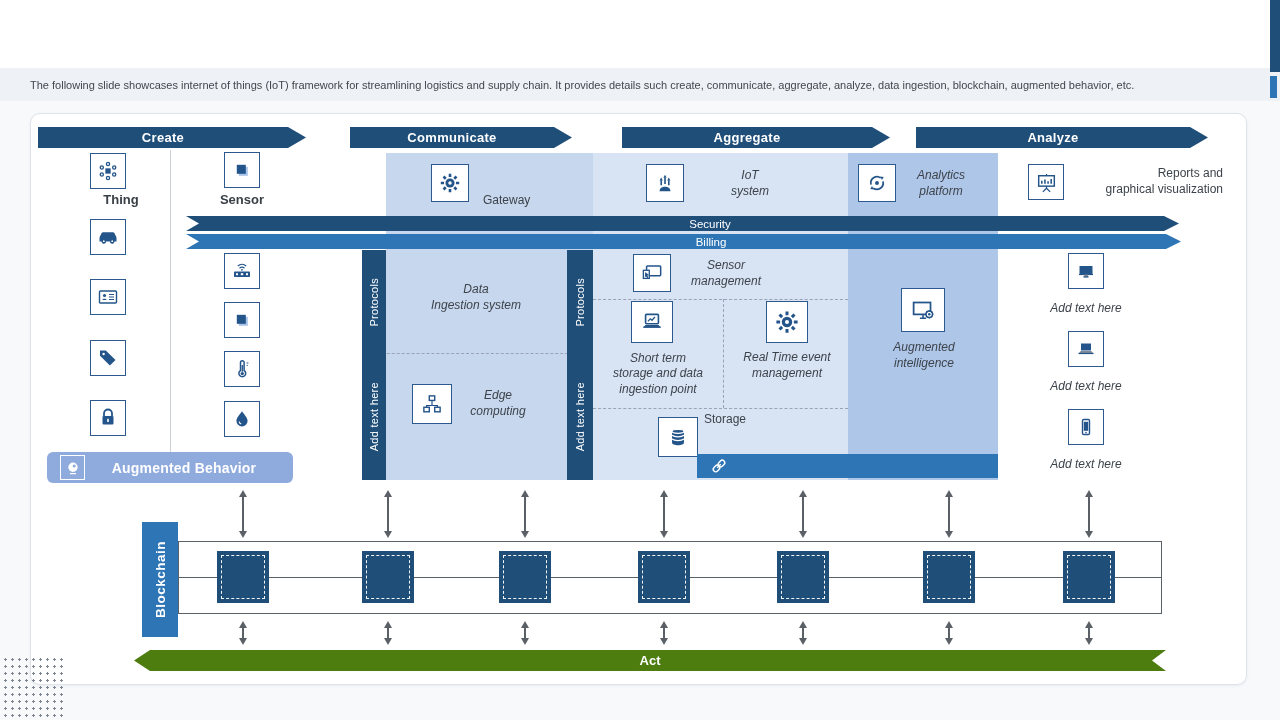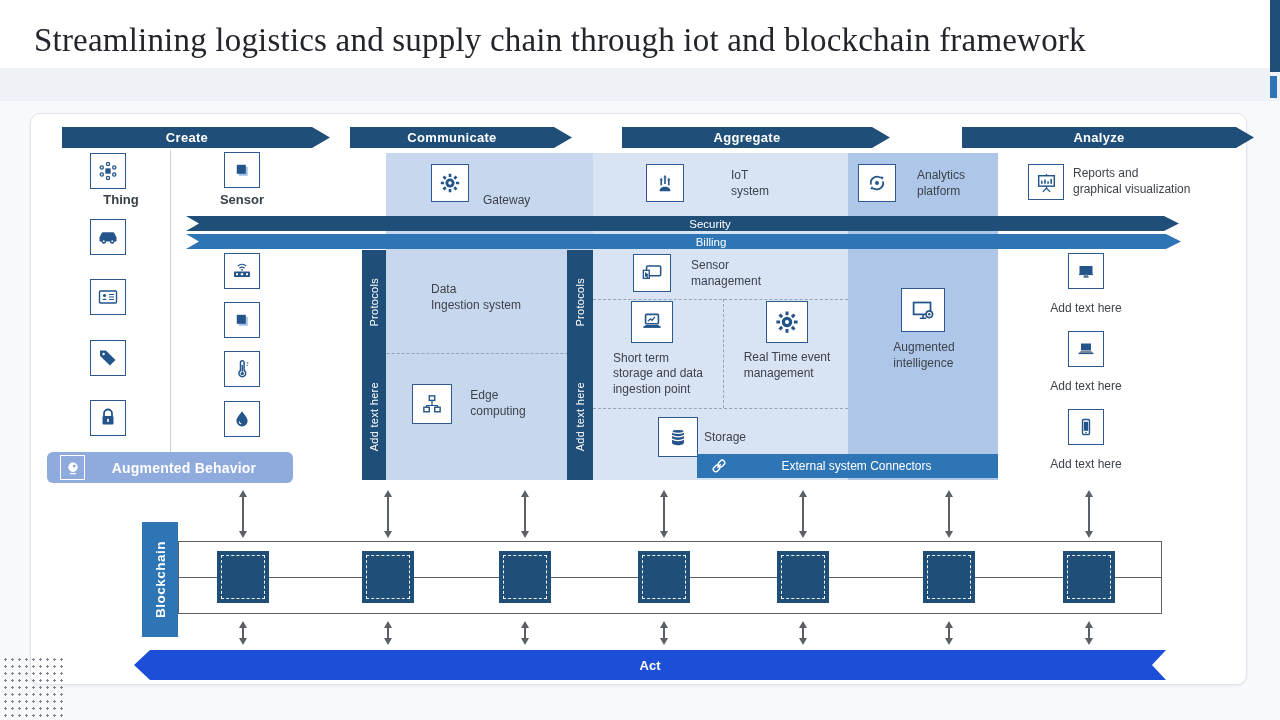--- a/index.html
+++ b/index.html
@@ -35,62 +35,62 @@
   .vbar .s2{flex:1;display:flex;align-items:center;justify-content:center;}
   .vbar span{writing-mode:vertical-rl;transform:rotate(180deg);color:#fff;font-size:11px;letter-spacing:.3px;}
 
   .dash-h{border-top:1px dashed #9aa3b5;height:0;z-index:2;}
   .dash-v{border-left:1px dashed #9aa3b5;width:0;z-index:2;}
 
   .ib{background:#fff;border:1.5px solid #2c5a8f;display:flex;align-items:center;justify-content:center;color:#24558a;z-index:4;}
   .ib svg{display:block;}
 
   .lbl{font-size:12px;color:#3d434b;line-height:1.3;z-index:4;}
-  .pre{white-space:pre-line;}
-  .ctr{display:flex;align-items:center;justify-content:center;}
+  .pre{white-space:pre-line;text-align:right;}
+  .ctr{display:flex;align-items:center;justify-content:center;text-align:center;font-style:italic;}
   .colhead{font-size:13px;font-weight:bold;color:#3a4047;text-align:center;}
 
   .pill{left:47px;top:452px;width:246px;height:31px;background:#8faadc;border-radius:6px;display:flex;align-items:center;z-index:4;}
   .pill .pic{width:25px;height:25px;border:1.5px solid #fff;margin-left:13px;display:flex;align-items:center;justify-content:center;box-sizing:border-box;}
   .pill .ptx{flex:1;text-align:center;color:#fff;font-weight:bold;font-size:14px;padding-right:10px;letter-spacing:.2px;}
 
   .ext{left:697px;top:454px;width:301px;height:24px;background:#2e75b6;display:flex;align-items:center;z-index:5;}
   .ext .etx{flex:1;text-align:center;color:#fff;font-size:12px;padding-right:14px;}
 
   .bc-label{left:142px;top:522px;width:36px;height:115px;background:#2e75b6;display:flex;align-items:center;justify-content:center;z-index:4;}
   .bc-label span{writing-mode:vertical-rl;transform:rotate(180deg);color:#fff;font-weight:bold;font-size:13.5px;letter-spacing:.5px;}
   .band{left:178px;top:541px;width:984px;height:73px;border:1px solid #5b6169;background:transparent;z-index:2;}
   .midline{left:178px;top:577px;width:984px;height:1px;background:#5b6169;z-index:2;}
   .blk{top:551px;width:52px;height:52px;background:#1f4e79;z-index:3;position:absolute;}
   .blk::after{content:'';position:absolute;inset:4px;border:1.5px dashed rgba(255,255,255,.95);}
 
   .va{width:2px;background:#5a6066;z-index:3;}
   .va::before{content:'';position:absolute;top:-7px;left:-3px;border:4px solid transparent;border-bottom:7px solid #5a6066;}
   .va::after{content:'';position:absolute;bottom:-7px;left:-3px;border:4px solid transparent;border-top:7px solid #5a6066;}
 
-  .act{left:134px;top:650px;width:1032px;height:30px;background:#1d4ed8;color:#fff;font-weight:bold;font-size:13px;display:flex;align-items:center;justify-content:center;clip-path:polygon(16px 0,100% 0,calc(100% - 14px) 50%,100% 100%,16px 100%,0 50%);z-index:5;}
+  .act{left:134px;top:650px;width:1032px;height:21px;background:#4d7c0f;color:#fff;font-weight:bold;font-size:13px;display:flex;align-items:center;justify-content:center;clip-path:polygon(16px 0,100% 0,calc(100% - 14px) 50%,100% 100%,16px 100%,0 50%);z-index:5;}
   .footer{left:0;top:702px;width:1280px;text-align:center;font-size:11px;color:#8e939b;}
 </style>
 </head>
 <body>
 
 <div class="page">
 
   <div class="abs top-white"></div>
   <div class="abs sub-band"></div>
-  <h1 class="abs title">Streamlining logistics and supply chain through iot and blockchain framework</h1>
+  <p class="abs subtitle">The following slide showcases internet of things (IoT) framework for streamlining logistics and supply chain. It provides details such create, communicate, aggregate, analyze, data ingestion, blockchain, augmented behavior, etc.</p>
   <div class="abs corner-dark"></div>
   <div class="abs corner-light"></div>
 
   <div class="abs card"></div>
 
-  <div class="abs stage" style="left:38px;width:268px;margin-left:24px;">Create</div>
+  <div class="abs stage" style="left:38px;width:268px;">Create</div>
   <div class="abs stage" style="left:350px;width:222px;">Communicate</div>
   <div class="abs stage" style="left:622px;width:268px;">Aggregate</div>
-  <div class="abs stage" style="left:962px;width:292px;">Analyze</div>
+  <div class="abs stage" style="left:916px;width:292px;">Analyze</div>
 
   <div class="abs divider"></div>
 
   <div class="abs panel p-comm"></div>
   <div class="abs panel p-agg"></div>
   <div class="abs panel p-ana"></div>
 
   <div class="abs dash-h" style="left:362px;top:353px;width:231px;"></div>
   <div class="abs dash-h" style="left:593px;top:299px;width:255px;"></div>
   <div class="abs dash-h" style="left:593px;top:408px;width:255px;"></div>
@@ -273,31 +273,30 @@
   <div class="abs lbl pre ctr" style="left:720px;top:348px;width:134px;height:36px;">Real Time event
 management</div>
 
   <div class="abs ib" style="left:658px;top:417px;width:40px;height:40px;">
     <svg width="26" height="26" viewBox="0 0 24 24">
       <path fill="currentColor" d="M6.5 6.8c0-1.3 2.5-2.3 5.5-2.3s5.5 1 5.5 2.3v10.4c0 1.3-2.5 2.3-5.5 2.3s-5.5-1-5.5-2.3z"></path>
       <path d="M6.5 10.4c1.2 1 3 1.5 5.5 1.5s4.3-.5 5.5-1.5M6.5 13.9c1.2 1 3 1.5 5.5 1.5s4.3-.5 5.5-1.5" stroke="#fff" fill="none" stroke-width="1.1"></path>
       <ellipse cx="12" cy="6.8" rx="5.5" ry="1.9" fill="currentColor" stroke="#fff" stroke-width="1.1"></ellipse>
     </svg>
   </div>
-  <div class="abs lbl" style="left:704px;top:430px;">Storage</div>
+  <div class="abs lbl" style="left:704px;top:412px;">Storage</div>
 
   <div class="abs ext">
     <svg width="20" height="20" viewBox="0 0 24 24" style="margin-left:12px;">
       <g stroke="#fff" stroke-width="1.7" fill="none" transform="rotate(-45 12 12)">
         <rect x="3.5" y="9" width="8.5" height="6" rx="3"></rect>
         <rect x="12" y="9" width="8.5" height="6" rx="3"></rect>
         <path d="M9 12h6"></path>
       </g>
     </svg>
-    <div class="etx">External system Connectors</div>
   </div>
 
   <div class="abs ib" style="left:858px;top:164px;width:38px;height:38px;">
     <svg width="26" height="26" viewBox="0 0 24 24" fill="none" stroke="currentColor" stroke-width="1.6">
       <path d="M6.5 13.5a5.8 5.8 0 0 1 9-6.2"></path>
       <path d="M17.5 10.5a5.8 5.8 0 0 1-9 6.2"></path>
       <path fill="currentColor" stroke="none" d="M15 6l3.2.4-1.6 2.8zM9 18l-3.2-.4 1.6-2.8z"></path>
       <circle cx="12" cy="12" r="1.8" fill="currentColor" stroke="none"></circle>
     </svg>
   </div>

